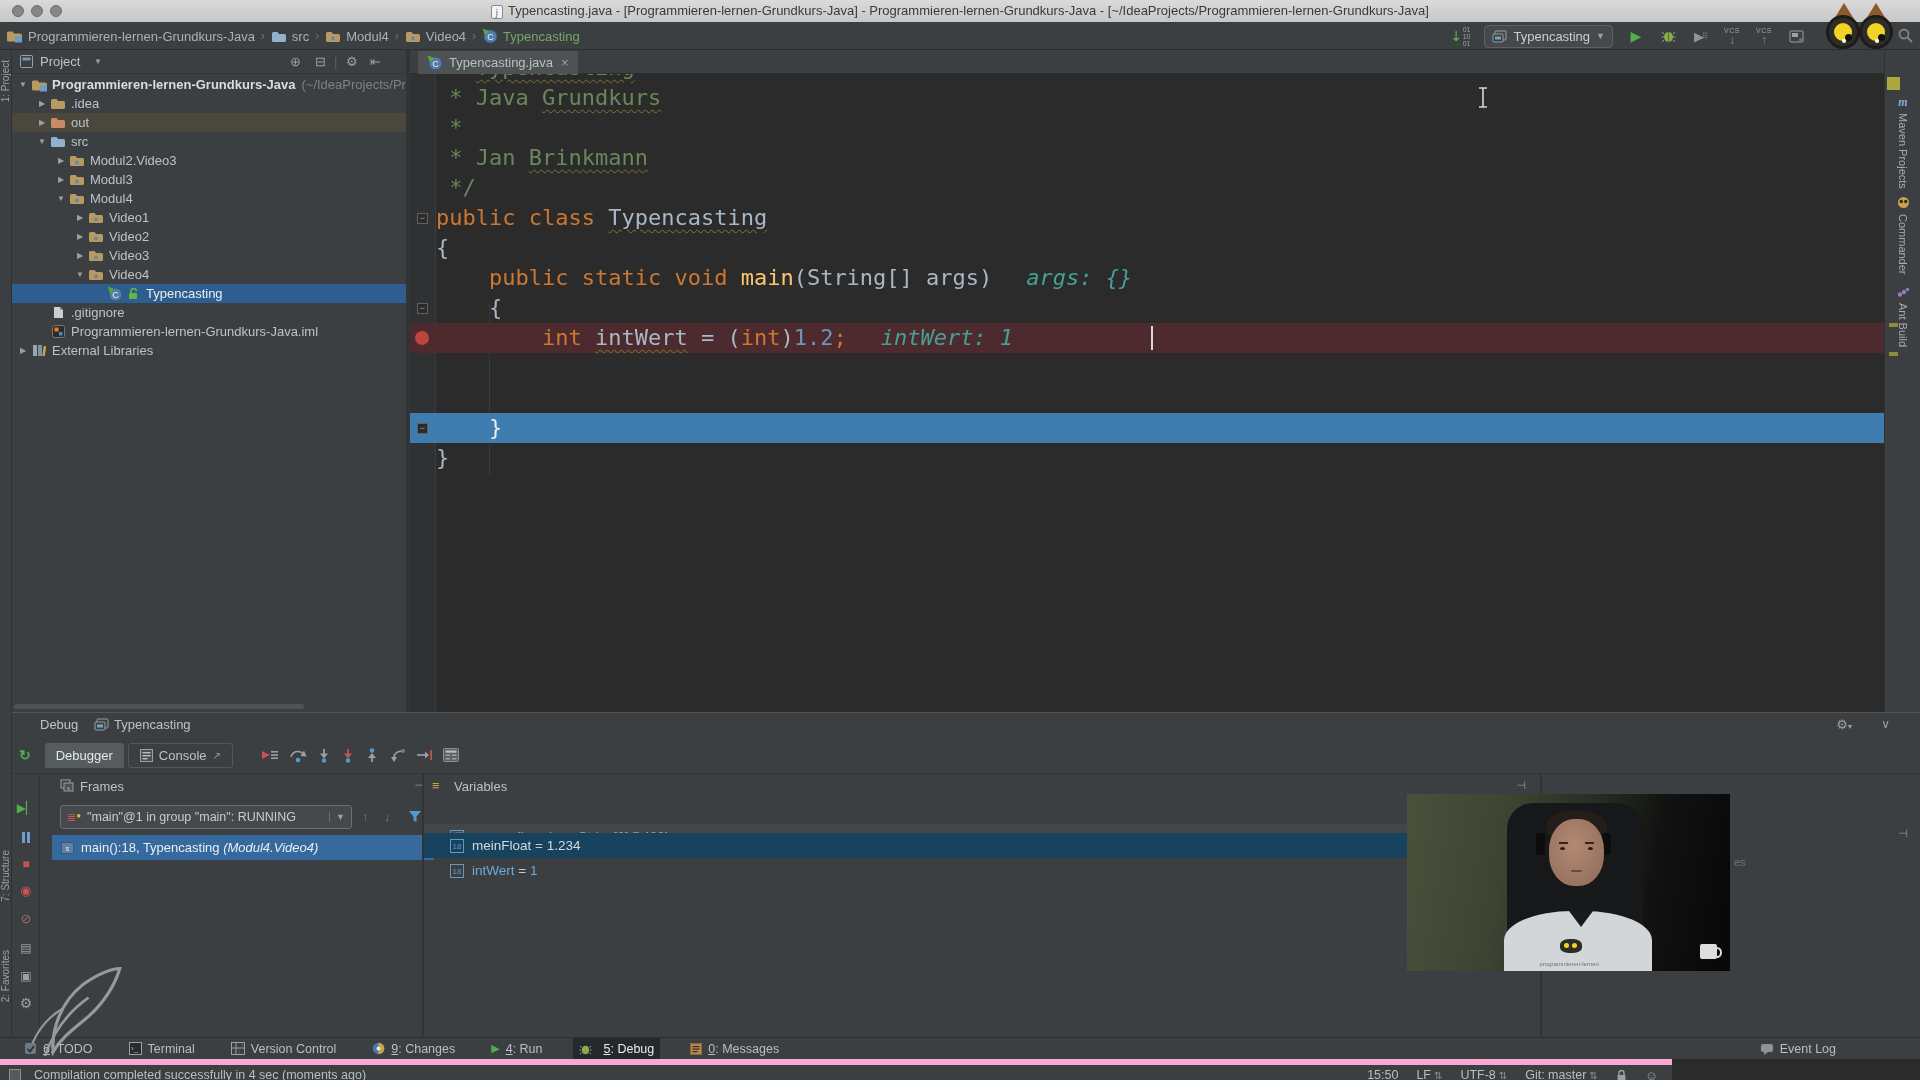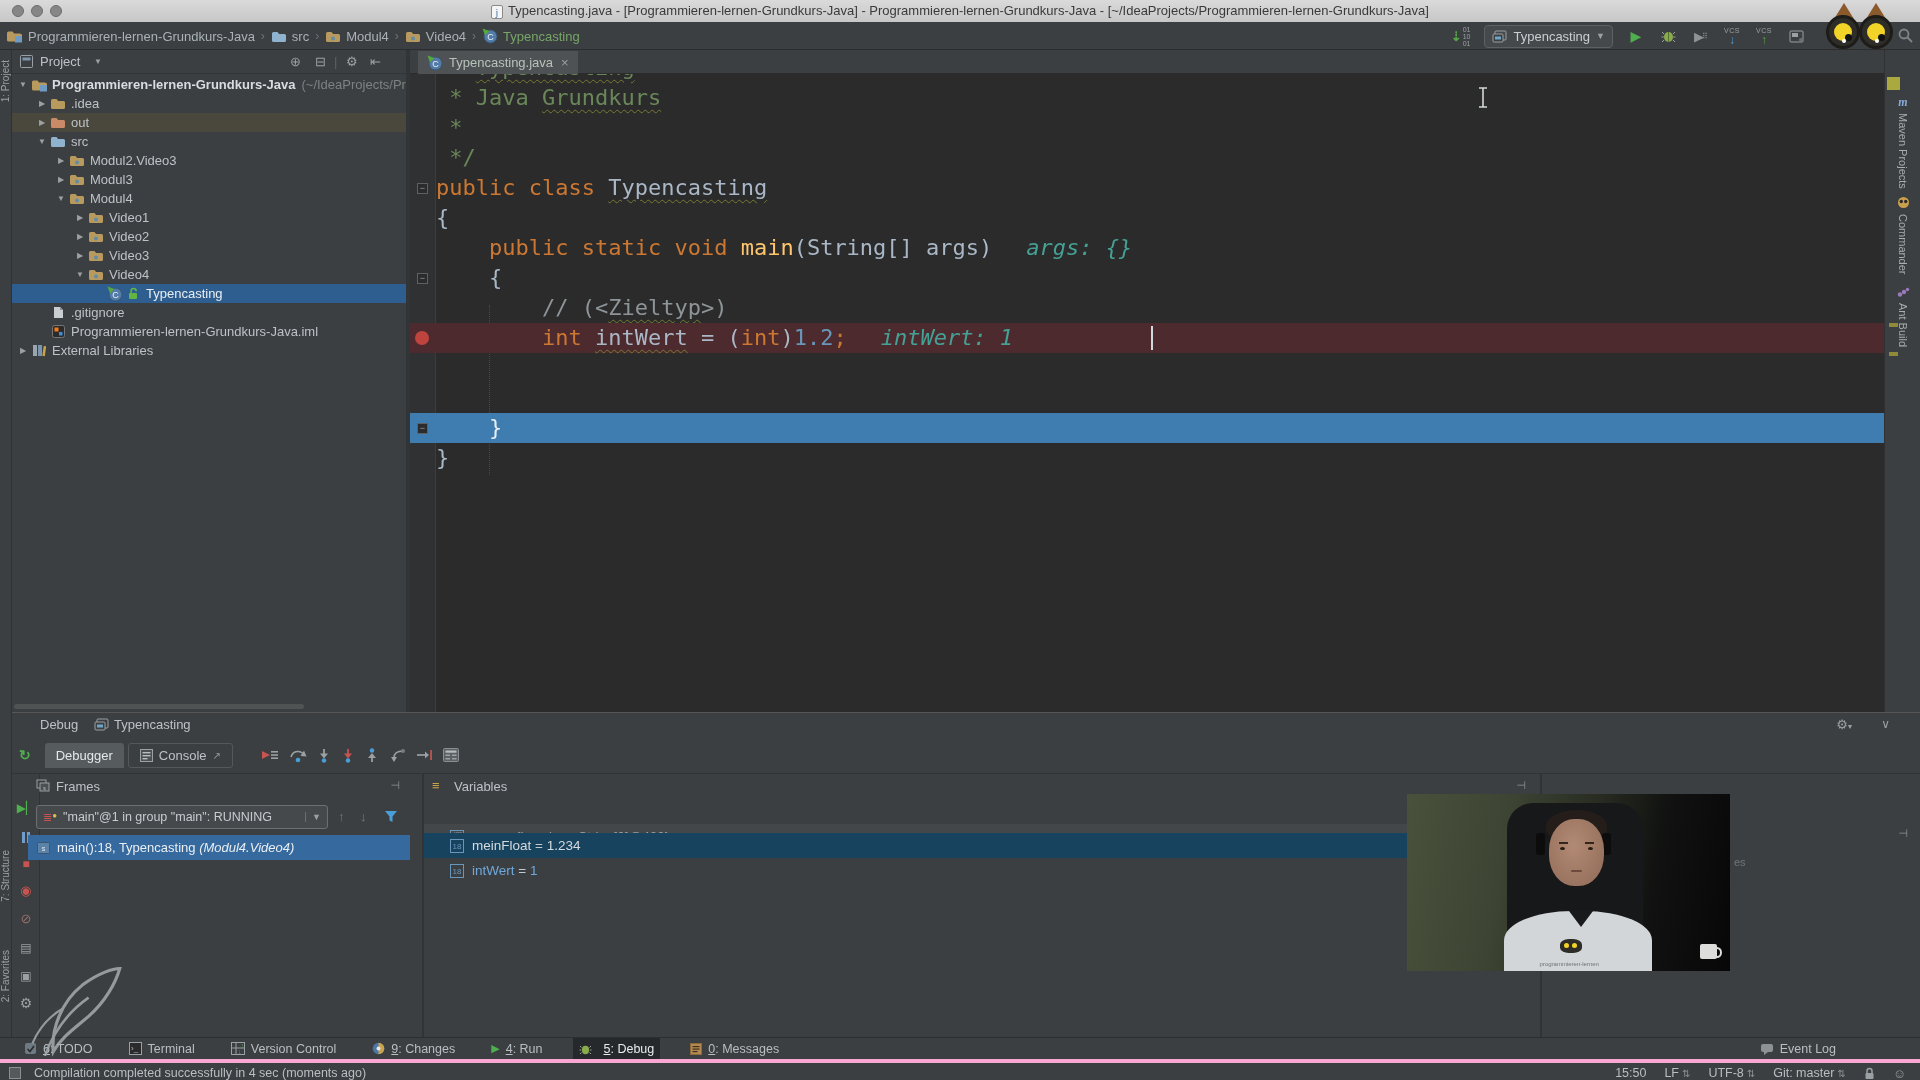--- a/index.html
+++ b/index.html
@@ -92,21 +92,21 @@
   #debug-toolbar{position:absolute;left:0;top:24px;width:100%;height:36px;display:flex;align-items:center;}
   .dtab{display:flex;align-items:center;gap:6px;height:25px;padding:0 11px;font-size:13px;color:#bdc2c7;border-radius:3px 3px 0 0;}
   .dtab.active{background:#565b5e;color:#e4e9ec;}
   .dtab.boxed{border:1px solid #54585a;border-radius:3px;height:23px;}
   .step{margin:0 5px;display:inline-flex;}
   #debug-content{position:absolute;left:0;top:60px;width:100%;height:265px;border-top:1px solid #313436;box-sizing:border-box;}
   #dbg-left-col{position:absolute;left:0;top:0;width:28px;height:100%;border-right:1px solid #313436;box-sizing:border-box;}
   .dlc{position:absolute;left:0;width:28px;text-align:center;}
 
   .panel-h{position:absolute;left:0;top:0;width:100%;height:26px;font-size:13px;color:#bdc2c7;}
-  #frames{position:absolute;left:16px;top:0;width:382px;height:100%;}
+  #frames{position:absolute;left:40px;top:0;width:382px;height:100%;}
   #fr-combo{position:absolute;left:8px;top:31px;width:292px;height:24px;border:1px solid #6b6f71;border-radius:3px;background:#45494b;display:flex;align-items:center;gap:6px;padding:0 6px;box-sizing:border-box;font-size:12.5px;color:#c7ccd1;white-space:nowrap;overflow:hidden;}
   #fr-combo .dd{margin-left:auto;border-left:1px solid #6b6f71;padding-left:6px;color:#9aa0a3;font-size:9px;}
   .fr-arr{position:absolute;top:35px;color:#787c7e;font-size:13px;}
   #fr-row{position:absolute;left:0;top:61px;width:100%;height:25px;background:#36699e;display:flex;align-items:center;gap:7px;padding-left:9px;box-sizing:border-box;font-size:13px;color:#e8eef2;white-space:nowrap;}
   #fr-row .it{font-style:italic;}
   .divider{position:absolute;top:0;width:2px;height:100%;background:#313436;}
 
   #variables{position:absolute;left:412px;top:0;width:1116px;height:100%;}
   .var-row{position:absolute;left:0;width:100%;height:25px;display:flex;align-items:center;gap:8px;padding-left:26px;box-sizing:border-box;font-size:13.5px;color:#c4c9cd;white-space:nowrap;}
   .var-row.row-args{background:#44474a;}
@@ -140,21 +140,21 @@
   .wc-mug i{position:absolute;right:-5px;top:3px;width:6px;height:7px;border:2px solid #dddedc;border-radius:50%;}
 
   #stray-es{left:1734px;top:856px;font-size:11px;color:#70757a;z-index:41;}
 
   
   #toolwin-bar{left:0;top:1037px;width:1920px;height:22px;background:#3c3f41;border-top:1px solid #2e2e2e;box-sizing:border-box;display:flex;align-items:center;gap:24px;padding-left:18px;font-size:12.5px;color:#b9bec2;}
   .twb-item{display:flex;align-items:center;gap:6px;height:22px;padding:0 6px;white-space:nowrap;}
   .twb-item.active{background:#26292b;color:#e6ebee;gap:12px;}
   .twb-item u{text-decoration:underline;}
   #event-log{position:absolute;right:84px;top:0;height:22px;display:flex;align-items:center;gap:6px;}
-  #statusbar{left:0;top:1059px;width:1920px;height:21px;background:#3c3f41;border-top:4px solid #f9a8d4;box-sizing:border-box;font-size:12.5px;color:#b9bec2;text-decoration:underline;}
+  #statusbar{left:0;top:1059px;width:1672px;height:21px;background:#3c3f41;border-top:6px solid #f9a8d4;box-sizing:border-box;font-size:12.5px;color:#b9bec2;text-decoration:underline;}
   #status-msg{position:absolute;left:34px;top:0;line-height:20px;}
   #status-ic{position:absolute;left:9px;top:4px;width:12px;height:12px;border:1px solid #8a8f92;background:#55595b;box-sizing:border-box;}
   #status-right{position:absolute;right:14px;top:0;height:20px;display:flex;align-items:center;gap:18px;white-space:nowrap;}
   .updn{color:#8d9295;font-size:10px;margin-left:3px;}
 
   
   #feather{left:22px;top:956px;z-index:55;opacity:.85;}
 
   
   #mouse{left:1476px;top:86px;z-index:100;}
@@ -508,26 +508,26 @@
     </div>
   </div>
 
   <div class="abs" id="editor">
     <div id="gutter-bg"></div>
     <div id="indent-guide"></div>
     <div id="code">
         <div class="cl"><span class="tk-cmt"> * </span><span class="tk-cmt w">Typencasting</span></div>
         <div class="cl"><span class="tk-cmt"> * Java </span><span class="tk-cmt w">Grundkurs</span></div>
         <div class="cl"><span class="tk-cmt"> *</span></div>
+        <div class="cl"><span class="tk-cmt"> * Jan </span><span class="tk-cmt w">Brinkmann</span></div>
         <div class="cl"><span class="tk-cmt"> */</span></div>
         <div class="cl"><span class="fold">−</span><span class="tk-kw">public class </span><span class="tk-id w">Typencasting</span></div>
         <div class="cl"><span class="tk-id">{</span></div>
         <div class="cl"><span class="tk-id">    </span><span class="tk-kw">public static void </span><span class="tk-fn">main</span><span class="tk-id">(String[] args)</span><span class="tk-hint">args: {}</span></div>
         <div class="cl"><span class="fold">−</span><span class="tk-id">    {</span></div>
-        <div class="cl"><span class="tk-lc">        // (&lt;</span><span class="tk-lc w">Zieltyp</span><span class="tk-lc">&gt;)</span></div>
         <div class="cl exec"><span class="bp"></span><span class="tk-id">        </span><span class="tk-kw">int </span><span class="tk-id w">intWert</span><span class="tk-id"> = (</span><span class="tk-kw">int</span><span class="tk-id">)</span><span class="tk-num">1.2</span><span class="tk-sem">;</span><span class="tk-hint">intWert: 1</span><span class="caret"></span></div>
         <div class="cl"></div>
         <div class="cl"></div>
         <div class="cl sel2"><span class="fold">−</span><span class="tk-id">    }</span></div>
         <div class="cl"><span class="tk-id">}</span></div>
       </div>
   </div>
 
   <div class="abs" id="right-strip">
     <div id="stripe-mark"></div>

